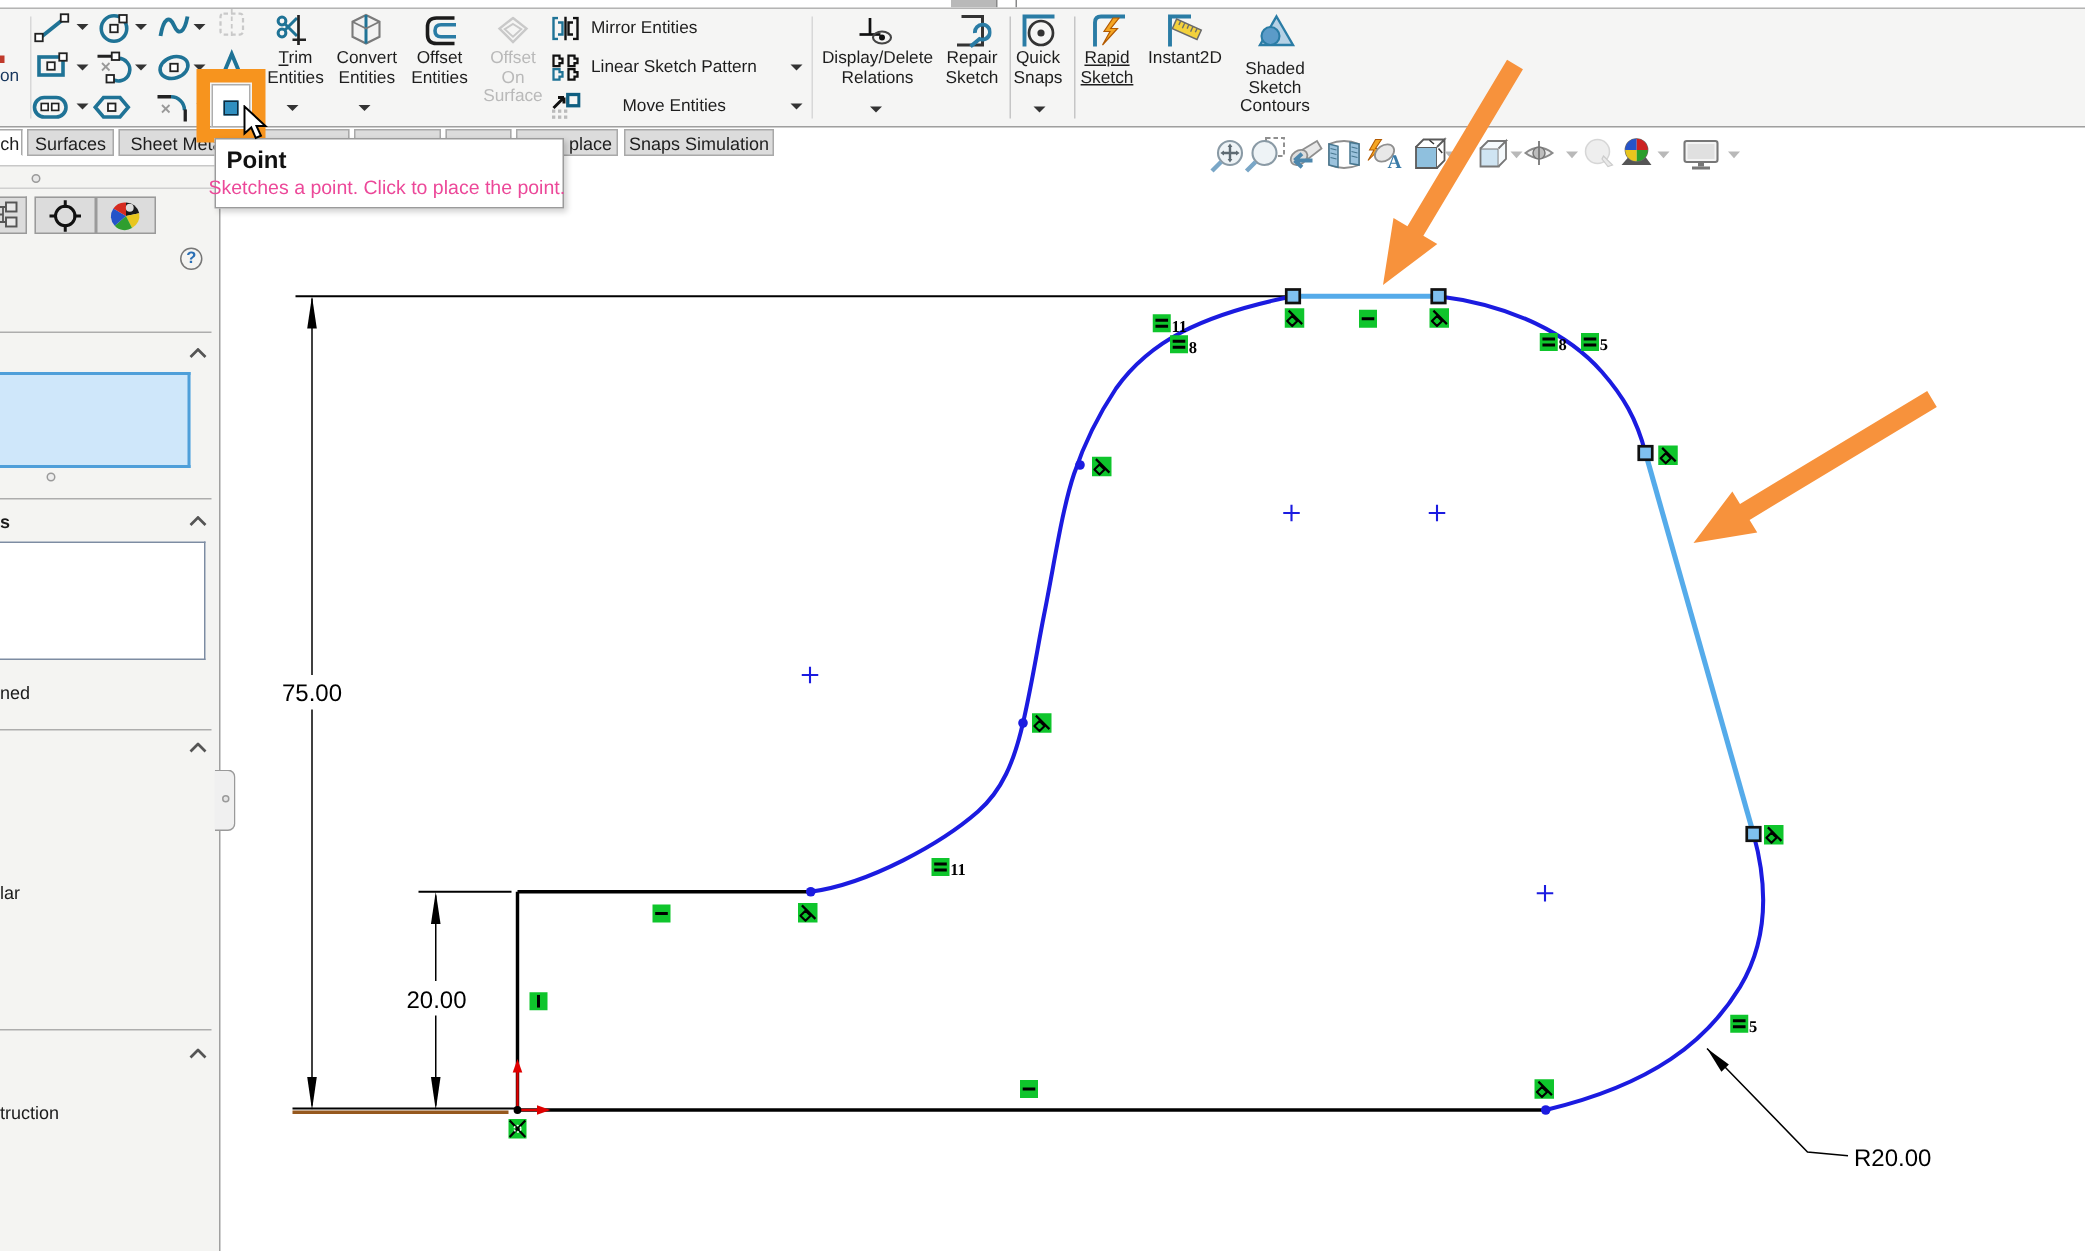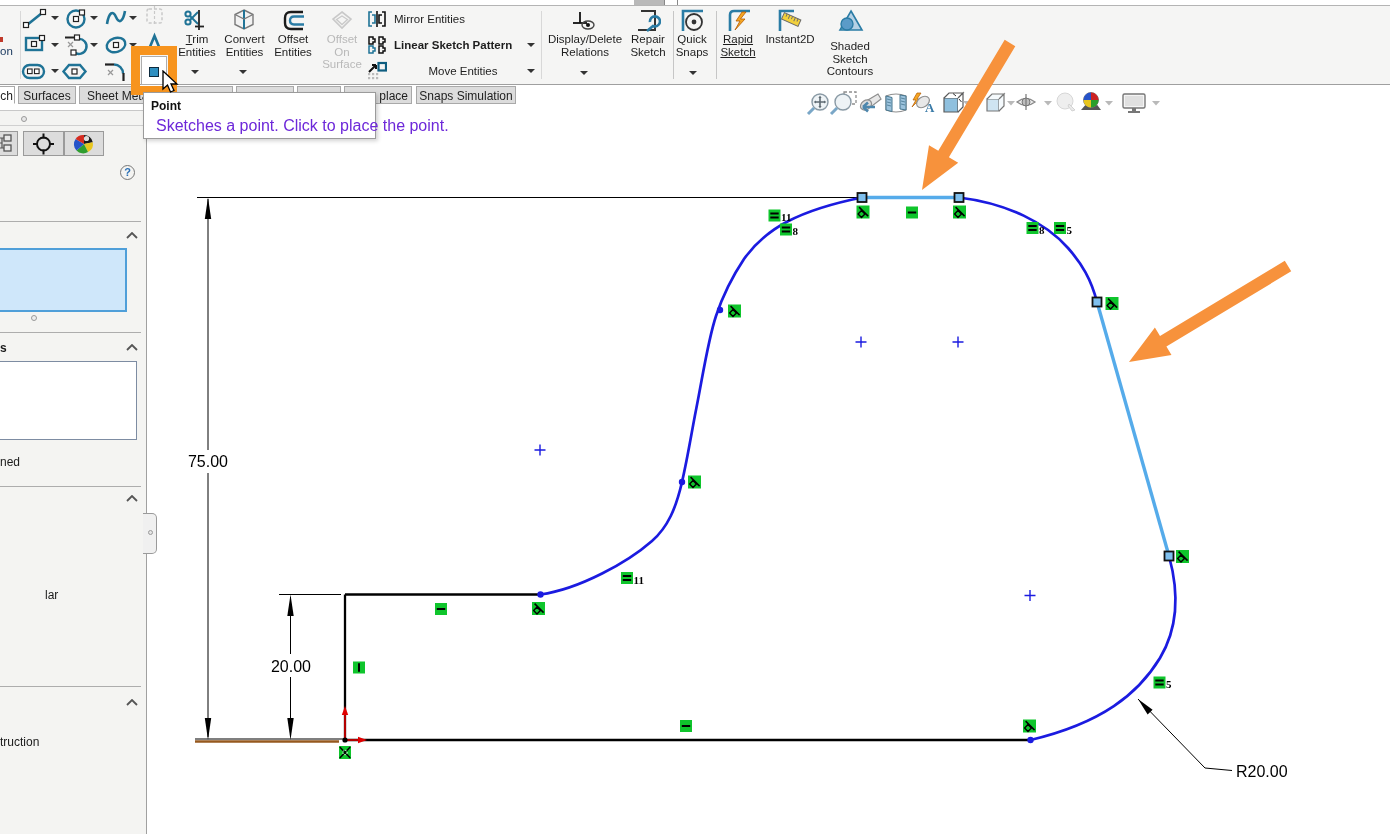--- a/index.html
+++ b/index.html
@@ -135,36 +135,36 @@
 </svg>
 <div class="abs ribbon-label" style="left:394px;top:13px;width:90px;text-align:left;">Mirror Entities</div>
 <svg class="abs" style="left:367px;top:36px;" width="20" height="18" viewBox="0 0 20 18">
   <g fill="none" stroke="#111" stroke-width="1.5">
     <path d="M2 1 L6 1 L6 3 L8 3 L8 6 L6 6 L6 8 L2 8 Z"></path>
     <path d="M12 1 L16 1 L16 3 L18 3 L18 6 L16 6 L16 8 L12 8 Z"></path>
     <path d="M12 10 L16 10 L16 12 L18 12 L18 15 L16 15 L16 17 L12 17 Z"></path>
   </g>
   <path d="M2 10 L6 10 L6 12 L8 12 L8 15 L6 15 L6 17 L2 17 Z" fill="none" stroke="#1f7396" stroke-width="1.5"></path>
 </svg>
-<div class="abs ribbon-label" style="left:394px;top:39px;width:130px;text-align:left;font-weight:bold;">Linear Sketch Pattern</div>
+<div class="abs ribbon-label" style="left:394px;top:39px;width:130px;text-align:left;">Linear Sketch Pattern</div>
 <div class="abs caret" style="left:527px;top:43px;"></div>
 <svg class="abs" style="left:367px;top:60px;" width="20" height="20" viewBox="0 0 20 20">
   <path d="M2 12 L9 5 M9 5 L9 9 M9 5 L5 5" fill="none" stroke="#111" stroke-width="2"></path>
   <path d="M4 9 L11 2 L7 2 M11 2 L11 6" fill="none" stroke="#111" stroke-width="0"></path>
   <rect x="11.5" y="3" width="7.5" height="7.5" fill="none" stroke="#0f5e80" stroke-width="2.2"></rect>
   <g fill="#bbb">
     <rect x="1" y="13" width="2.2" height="2.2"></rect>
       <rect x="5" y="13" width="2.2" height="2.2"></rect>
       <rect x="9" y="13" width="2.2" height="2.2"></rect>
     <rect x="1" y="17" width="2.2" height="2.2"></rect>
       <rect x="5" y="17" width="2.2" height="2.2"></rect>
       <rect x="9" y="17" width="2.2" height="2.2"></rect>
   </g>
 </svg>
-<div class="abs ribbon-label" style="left:418px;top:65px;width:90px;text-align:center;">Move Entities</div>
+<div class="abs ribbon-label" style="left:394px;top:65px;width:90px;text-align:right;">Move Entities</div>
 <div class="abs caret" style="left:527px;top:69px;"></div>
 
 <div class="sep-v" style="left:541px;top:11px;height:68px;"></div>
 
 <svg class="abs" style="left:572px;top:10px;" width="24" height="22" viewBox="0 0 24 22">
   <g stroke="#111" stroke-width="1.8" fill="none">
     <line x1="8" y1="2" x2="8" y2="13"></line>
       <line x1="1" y1="13" x2="15" y2="13"></line>
   </g>
   <ellipse cx="16" cy="15" rx="6" ry="4" fill="none" stroke="#444" stroke-width="1.4"></ellipse>
@@ -273,21 +273,21 @@
 <svg class="chev" style="left:126px;top:344px;" viewBox="0 0 12 7">
     <path d="M1 6 L6 1 L11 6" fill="none" stroke="#555" stroke-width="1.8"></path>
   </svg>
 <div class="abs" style="left:0;top:361px;width:137px;height:79px;background:#fff;border:1px solid #7d8ca2;border-left:none;box-sizing:border-box;"></div>
 <div class="pm-txt" style="left:0;top:455px;">ned</div>
 
 <div class="pm-sep" style="top:486px;"></div>
 <svg class="chev" style="left:126px;top:495px;" viewBox="0 0 12 7">
     <path d="M1 6 L6 1 L11 6" fill="none" stroke="#555" stroke-width="1.8"></path>
   </svg>
-<div class="pm-txt" style="left:12px;top:588px;padding-left:33px;">lar</div>
+<div class="pm-txt" style="left:0;top:588px;">lar</div>
 
 <div class="abs" style="left:143px;top:513px;width:14px;height:41px;background:#f0f0f0;border:1px solid #9a9a9a;border-left:none;border-radius:0 5px 5px 0;box-sizing:border-box;"></div>
 <div class="abs" style="left:148px;top:530px;width:5px;height:5px;border:1px solid #9a9a9a;border-radius:50%;background:#e5e5e5;box-sizing:border-box;"></div>
 
 <div class="pm-sep" style="top:686px;"></div>
 <svg class="chev" style="left:126px;top:699px;" viewBox="0 0 12 7">
     <path d="M1 6 L6 1 L11 6" fill="none" stroke="#555" stroke-width="1.8"></path>
   </svg>
 <div class="pm-txt" style="left:0;top:718px;margin-top:17px;">truction</div>
 
@@ -510,18 +510,18 @@
   <text x="633.5" y="583.5" font-size="11" font-weight="bold" font-family="Liberation Serif,serif">11</text>
   <use href="#gtg" x="688" y="475.5"></use>
   <use href="#gtg" x="728" y="304.5"></use>
 </svg>
 
 <div class="abs" style="left:131px;top:46px;width:46px;height:49px;border:9px solid #f7941e;box-sizing:border-box;background:transparent;"></div>
 <div class="abs" style="left:141px;top:56px;width:26px;height:29px;background:#fff;border:1px solid #adadad;box-sizing:border-box;"></div>
 <div class="abs" style="left:149px;top:67px;width:10px;height:10px;background:#2f8fc0;border:1.6px solid #0d2a3d;box-sizing:border-box;"></div>
 
 <div class="abs" style="left:143px;top:92px;width:233px;height:47px;background:#fff;border:1px solid #9b9b9b;box-sizing:border-box;box-shadow:2px 2px 4px rgba(0,0,0,0.18);"></div>
-<div class="abs" style="left:151px;top:99px;font-size:12px;font-weight:bold;color:#111;">Point</div>
-<div class="abs" style="left:156px;top:117px;font-size:16px;color:#6d28d9;">Sketches a point. Click to place the point.</div>
+<div class="abs" style="left:151px;top:99px;font-size:16px;font-weight:bold;color:#111;">Point</div>
+<div class="abs" style="left:139px;top:117px;font-size:13px;color:#ec4899;">Sketches a point. Click to place the point.</div>
 
 <svg class="abs" style="left:160px;top:70px;" width="22" height="26" viewBox="0 0 22 26">
   <path d="M3 1 L3 19 L7.5 15 L10.5 22 L14 20.5 L11 14 L17 14 Z" fill="#fff" stroke="#000" stroke-width="1.3"></path>
 </svg>
 
 </body></html>

